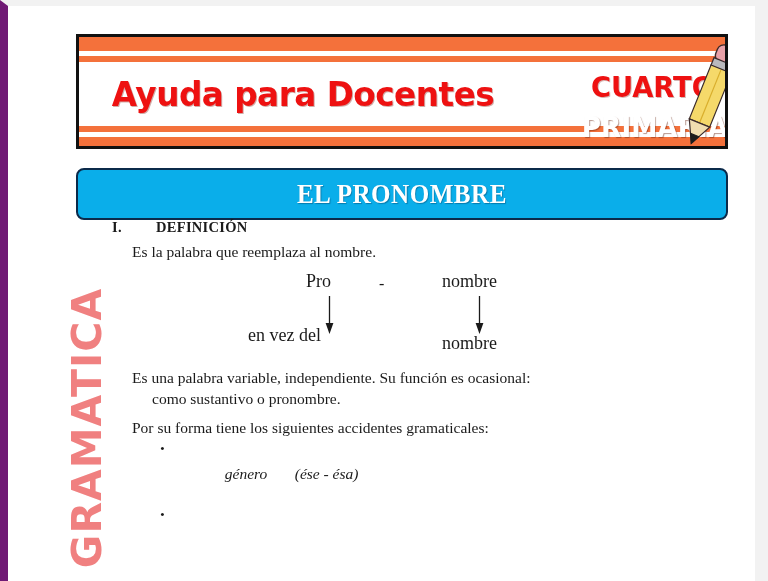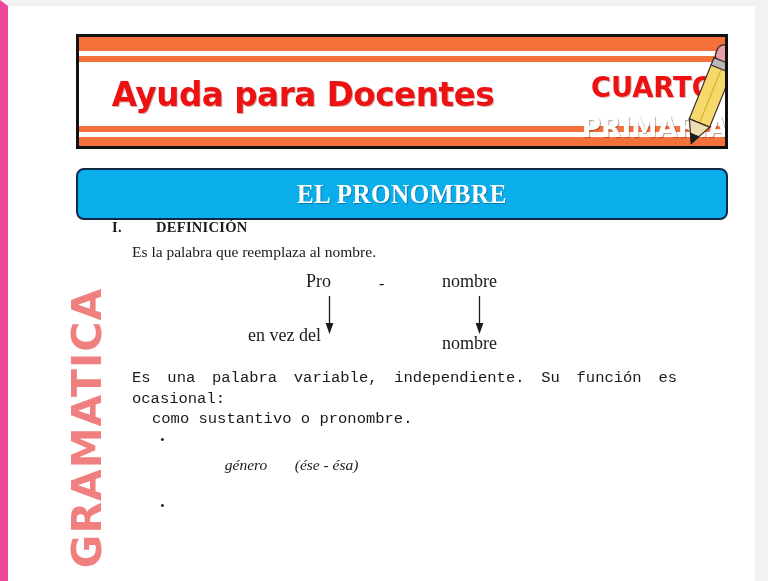--- a/index.html
+++ b/index.html
@@ -16,21 +16,21 @@
   }
 
   
   #page {
     position: absolute;
     left: 0; top: 0;
     width: 768px; height: 581px;
     background: #ffffff;
     box-sizing: border-box;
     border-top: 6px solid #f2f2f2;
-    border-left: 8px solid #ec4899;
+    border-left: 8px solid #701a75;
     border-right: 13px solid #f2f2f2;
     overflow: hidden;
   }
   #sheet {
     position: absolute;
     left: 8px; top: 6px;
     width: 747px;
     height: 575px;
     background: #ffffff;
     border-right: 1px solid #d8d8d8;
@@ -188,21 +188,20 @@
   .para {
     margin-left: 20px;
     margin-bottom: 2px;
     font-size: 15.5px;
   }
   .para.just {
     text-align: justify;
     width: 545px;
     text-indent: 0;
     padding-left: 0;
-    font-family: Liberation Mono, monospace;
   }
   .para.just .cont { display: block; padding-left: 20px; }
 
   
   .diagram {
     position: relative;
     height: 98px;
     margin-left: 42px;
     margin-top: 7px;
   }
@@ -308,20 +307,21 @@
 
         <div class="d-word w-envez">en vez del</div>
         <div class="d-word w-nom2">nombre</div>
       </div>
 
       <div class="para just">
         <span>Es  una  palabra  variable,  independiente.  Su  función  es  ocasional:</span>
         <span class="cont">como sustantivo o pronombre.</span>
       </div>
 
+      <div class="para" style="margin-top:9px">Por su forma tiene los siguientes accidentes gramaticales:</div>
 
       <ul class="bul">
         <li>
           <span class="lbl">género</span><span>(ése - ésa)</span>
         </li>
         <li>
           
         </li>
       </ul>
 

